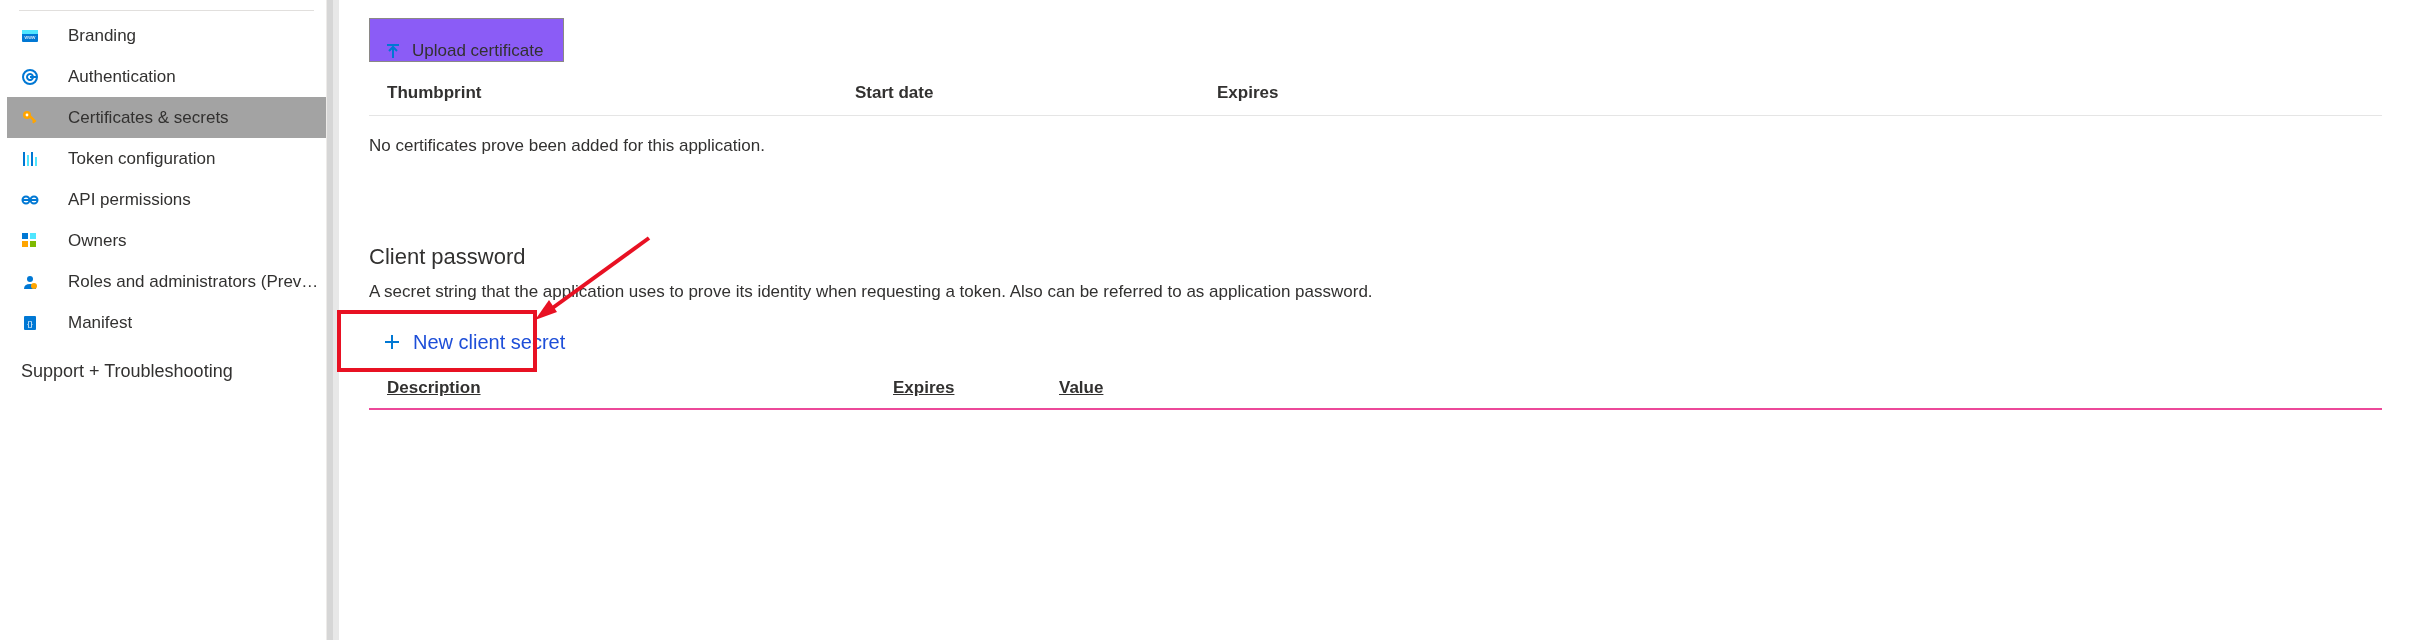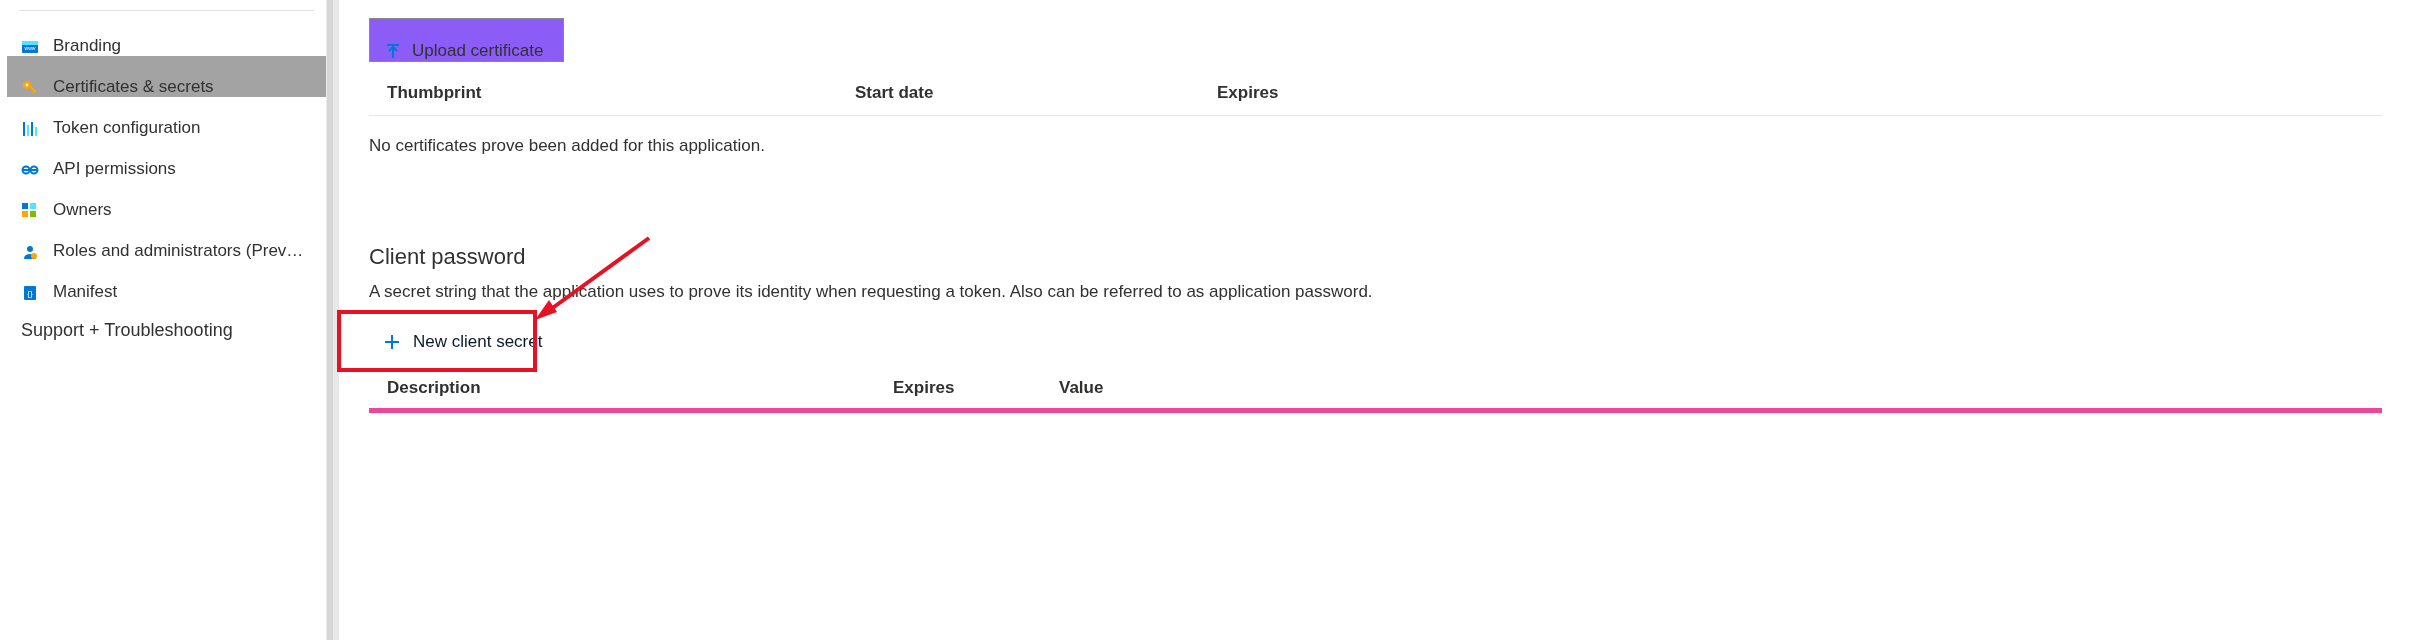--- a/index.html
+++ b/index.html
@@ -21,25 +21,25 @@
       flex-direction: column;
       padding-top: 8px;
       margin-left: 7px;
     }
     .sidebar-divider {
       border-top: 1px solid #e1dfdd;
       margin: 2px 12px 4px 12px;
     }
     .sidebar-item {
       display: flex;
-      align-items: flex-end;
+      align-items: center;
       height: 41px;
       padding-left: 14px;
       cursor: pointer;
-      gap: 14px;
+      gap: 29px;
     }
     .sidebar-item.selected { background: #a3a3a3; }
     .sidebar-item .icon {
       width: 18px;
       height: 18px;
       display: inline-flex;
       align-items: center;
       justify-content: center;
       flex-shrink: 0;
     }
@@ -116,43 +116,44 @@
     .new-secret-btn {
       display: inline-flex;
       align-items: center;
       gap: 12px;
       border: none;
       background: transparent;
       height: 36px;
       padding: 0 10px 0 4px;
       margin-top: 22px;
       margin-left: 10px;
-      font-size: 17px;
+      font-size: 20px;
       cursor: pointer;
-      color: #0f172a;
+      color: #1d4ed8;
     }
     .new-secret-btn .icon { width: 18px; height: 18px; }
 
     .red-box {
       position: absolute;
       border: 4px solid #e81123;
       pointer-events: none;
     }
     .red-arrow {
       position: absolute;
       pointer-events: none;
     }
 
     .secrets-table-head {
       display: flex;
       font-size: 17px;
       font-weight: 600;
-      border-bottom: 5px solid #ec4899;
+      border-bottom: 2px solid #ec4899;
       padding: 10px 0 10px 0;
       margin-top: 8px;
+      text-decoration: underline;
     }
     .secrets-table-head .col-desc { width: 524px; padding-left: 18px; }
     .secrets-table-head .col-exp2 { width: 166px; }
     .secrets-table-head .col-value { flex: 1; }
 
   </style>
 </head>
 <body>
 
 <nav class="sidebar">
@@ -162,20 +163,30 @@
     <span class="icon">
       <svg viewBox="0 0 18 18">
           <rect x="1" y="3" width="16" height="12" rx="1" fill="#0078d4"></rect>
           <rect x="1" y="3" width="16" height="4" fill="#50e6ff"></rect>
           <text x="9" y="12" text-anchor="middle" font-size="5" fill="#fff">www</text>
         </svg>
     </span>
     <span class="label">Branding</span>
   </div>
 
+  <div class="sidebar-item">
+    <span class="icon">
+      <svg viewBox="0 0 18 18">
+          <circle cx="9" cy="9" r="7" fill="none" stroke="#0078d4" stroke-width="2"></circle>
+          <path d="M6 9 A3 3 0 1 0 6 8.9" fill="none" stroke="#0078d4" stroke-width="2"></path>
+          <line x1="9" y1="9" x2="15" y2="9" stroke="#0078d4" stroke-width="2"></line>
+        </svg>
+    </span>
+    <span class="label">Authentication</span>
+  </div>
 
   <div class="sidebar-item selected">
     <span class="icon">
       <svg viewBox="0 0 18 18">
           <circle cx="6" cy="6" r="4" fill="#ffa500"></circle>
           <circle cx="6" cy="6" r="1.4" fill="#fff"></circle>
           <rect x="8" y="8" width="2.5" height="8" fill="#ffa500" transform="rotate(-45 8 8)"></rect>
           <rect x="11" y="13" width="3" height="2" fill="#ffa500" transform="rotate(-45 11 13)"></rect>
         </svg>
     </span>

